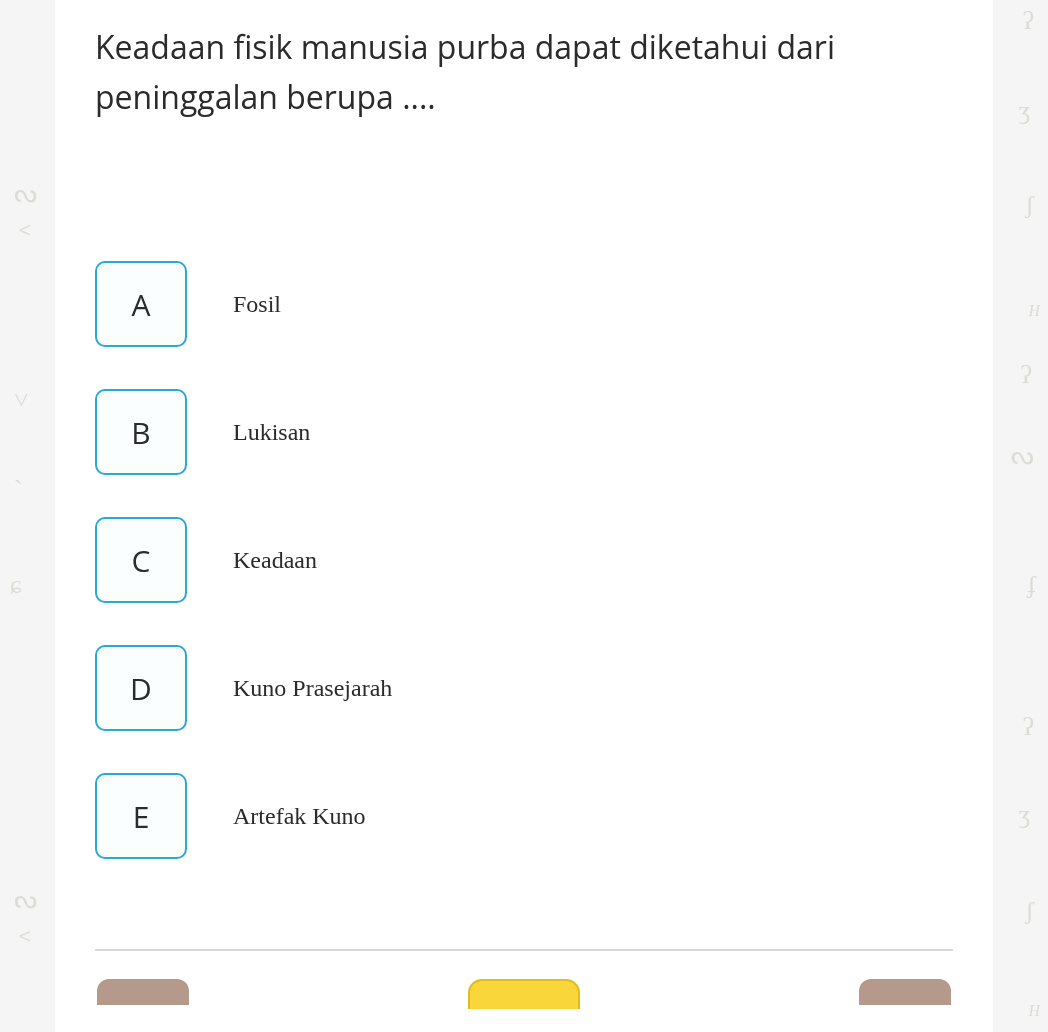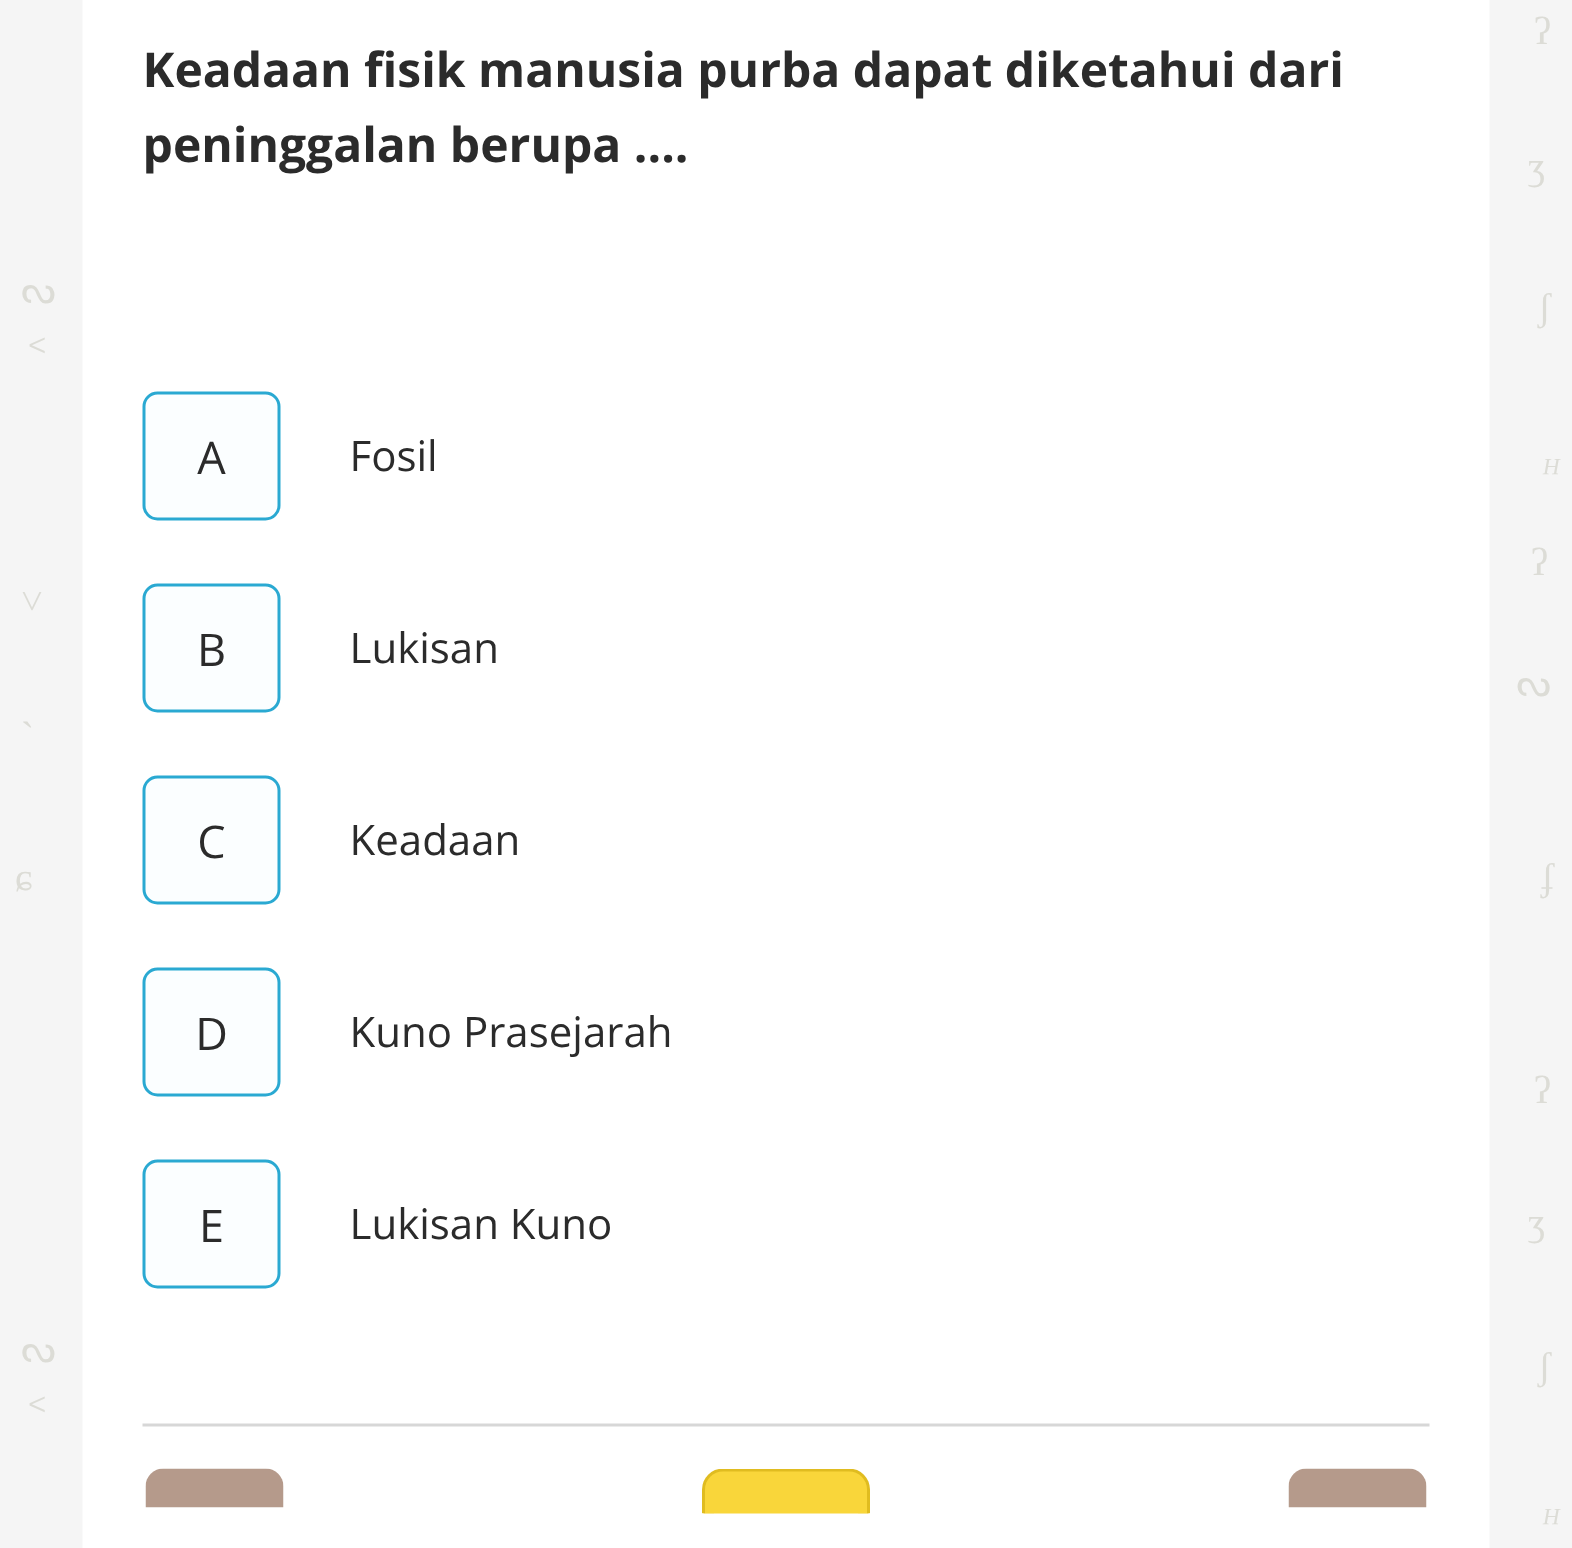--- a/index.html
+++ b/index.html
@@ -25,21 +25,21 @@
     top: 0;
     width: 938px;
     height: 1032px;
     background: #ffffff;
     padding: 22px 40px 0 40px;
   }
   .question {
     font-size: 32px;
     line-height: 1.55;
     color: #2b2b2b;
-    font-weight: 700;
+    font-weight: 400;
     margin-bottom: 140px;
   }
   .options {
     display: flex;
     flex-direction: column;
     gap: 42px;
   }
   .option-row {
     display: flex;
     align-items: center;
@@ -53,22 +53,23 @@
     background: #fbfeff;
     display: flex;
     align-items: center;
     justify-content: center;
     font-size: 30px;
     color: #2b2b2b;
     cursor: pointer;
     flex-shrink: 0;
   }
   .option-text {
-    font-size: 28px;
+    font-size: 24px;
     color: #2b2b2b;
+    font-family: Liberation Serif, serif;
   }
   .divider {
     border: none;
     border-top: 2px solid #d7d7d7;
     margin-top: 90px;
     margin-bottom: 28px;
   }
   .nav-row {
     display: flex;
     justify-content: space-between;
@@ -146,21 +147,21 @@
       <div class="option-letter">
         <span>D</span>
       </div>
       <span class="option-text">Kuno Prasejarah</span>
     </div>
 
     <div class="option-row">
       <div class="option-letter">
         <span>E</span>
       </div>
-      <span class="option-text">Lukisan Kuno</span>
+      <span class="option-text">Artefak Kuno</span>
     </div>
 
   </div>
 
   <hr class="divider">
 
   <div class="nav-row">
     <div class="nav-btn nav-prev"></div>
     <div class="nav-btn nav-flag"></div>
     <div class="nav-btn nav-next"></div>

